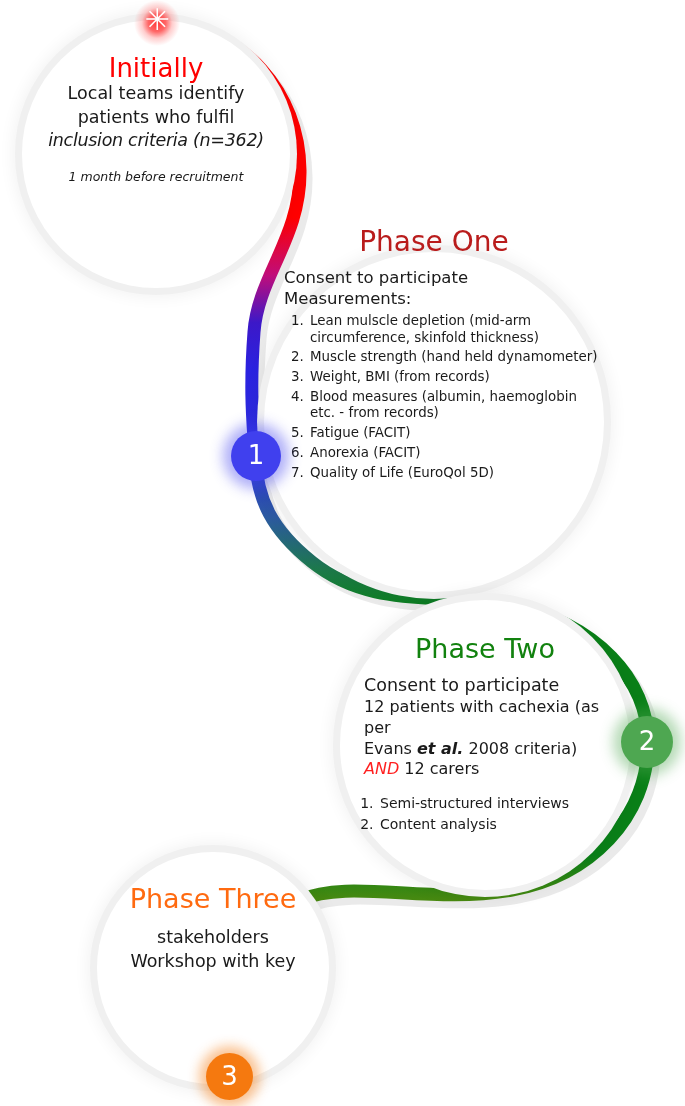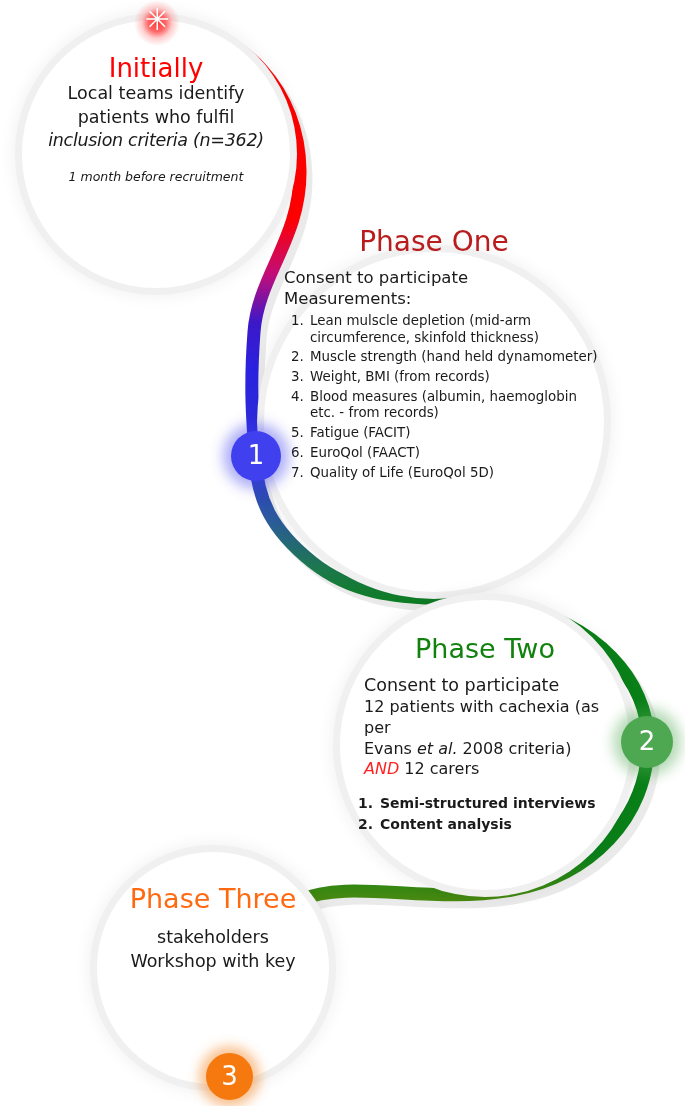--- a/index.html
+++ b/index.html
@@ -28,28 +28,28 @@
   .t-p2{font-size:27px;color:#12820f;text-align:center;}
   .t-p3{font-size:27px;color:#ff6a10;text-align:center;}
 
   .body1{font-size:17.5px;color:#1a1a1a;line-height:1.33;text-align:center;}
   .italicnote{font-size:12.5px;color:#1a1a1a;font-style:italic;text-align:center;}
 
   .lead{font-size:16.5px;color:#1a1a1a;line-height:1.27;}
   .lead2{font-size:16px;color:#1a1a1a;line-height:1.30;}
   .lead2 .big{font-size:17.5px;}
   .red-and{color:#ff2020;font-style:italic;font-weight:400;}
-  .ital{font-style:italic;}
+  .ital{font-style:italic;font-weight:bold;}
 
   ol.meas{
     margin:3px 0 0 0;padding:0 0 0 40px;list-style-position:outside;
     font-size:13.4px;color:#1a1a1a;line-height:1.215;
   }
   ol.meas li{margin:0 0 3.5px 0;padding-left:2px;}
-  ol.meas.p2{font-size:14px;padding-left:36px;margin-top:14px;line-height:1.30;font-weight:bold;}
+  ol.meas.p2{font-size:14px;padding-left:36px;margin-top:14px;line-height:1.30;}
   ol.meas.p2 li{margin-bottom:3px;}
 
   
   .badge{
     position:absolute;border-radius:50%;
     display:flex;align-items:center;justify-content:center;
     color:#ffffff;font-size:26px;font-weight:400;line-height:1;
   }
   .badge span{position:relative;top:-1px;}
   .badge.glow1{background:#4040ee;box-shadow:0 0 13px 8px rgba(64,64,238,0.42);}
@@ -139,21 +139,21 @@
     <div class="lead" style="margin-top:12px;padding-left:16px;">
       <div>Consent to participate</div>
       <div>Measurements:</div>
     </div>
     <ol class="meas">
       <li>Lean mulscle depletion (mid-arm circumference, skinfold thickness)</li>
       <li>Muscle strength (hand held dynamometer)</li>
       <li>Weight, BMI (from records)</li>
       <li>Blood measures (albumin, haemoglobin etc. - from records)</li>
       <li>Fatigue (FACIT)</li>
-      <li>EuroQol (FAACT)</li>
+      <li>Anorexia (FACIT)</li>
       <li>Quality of Life (EuroQol 5D)</li>
     </ol>
   </div>
   <div class="badge glow1" style="left:231px;top:431px;width:50px;height:50px;">
     <span>1</span>
   </div>
 
   <div class="node" style="left:340px;top:600px;width:290px;height:290px;"></div>
   <div class="nodetext" style="left:342px;top:635px;width:286px;">
     <div class="title t-p2">Phase Two</div>

